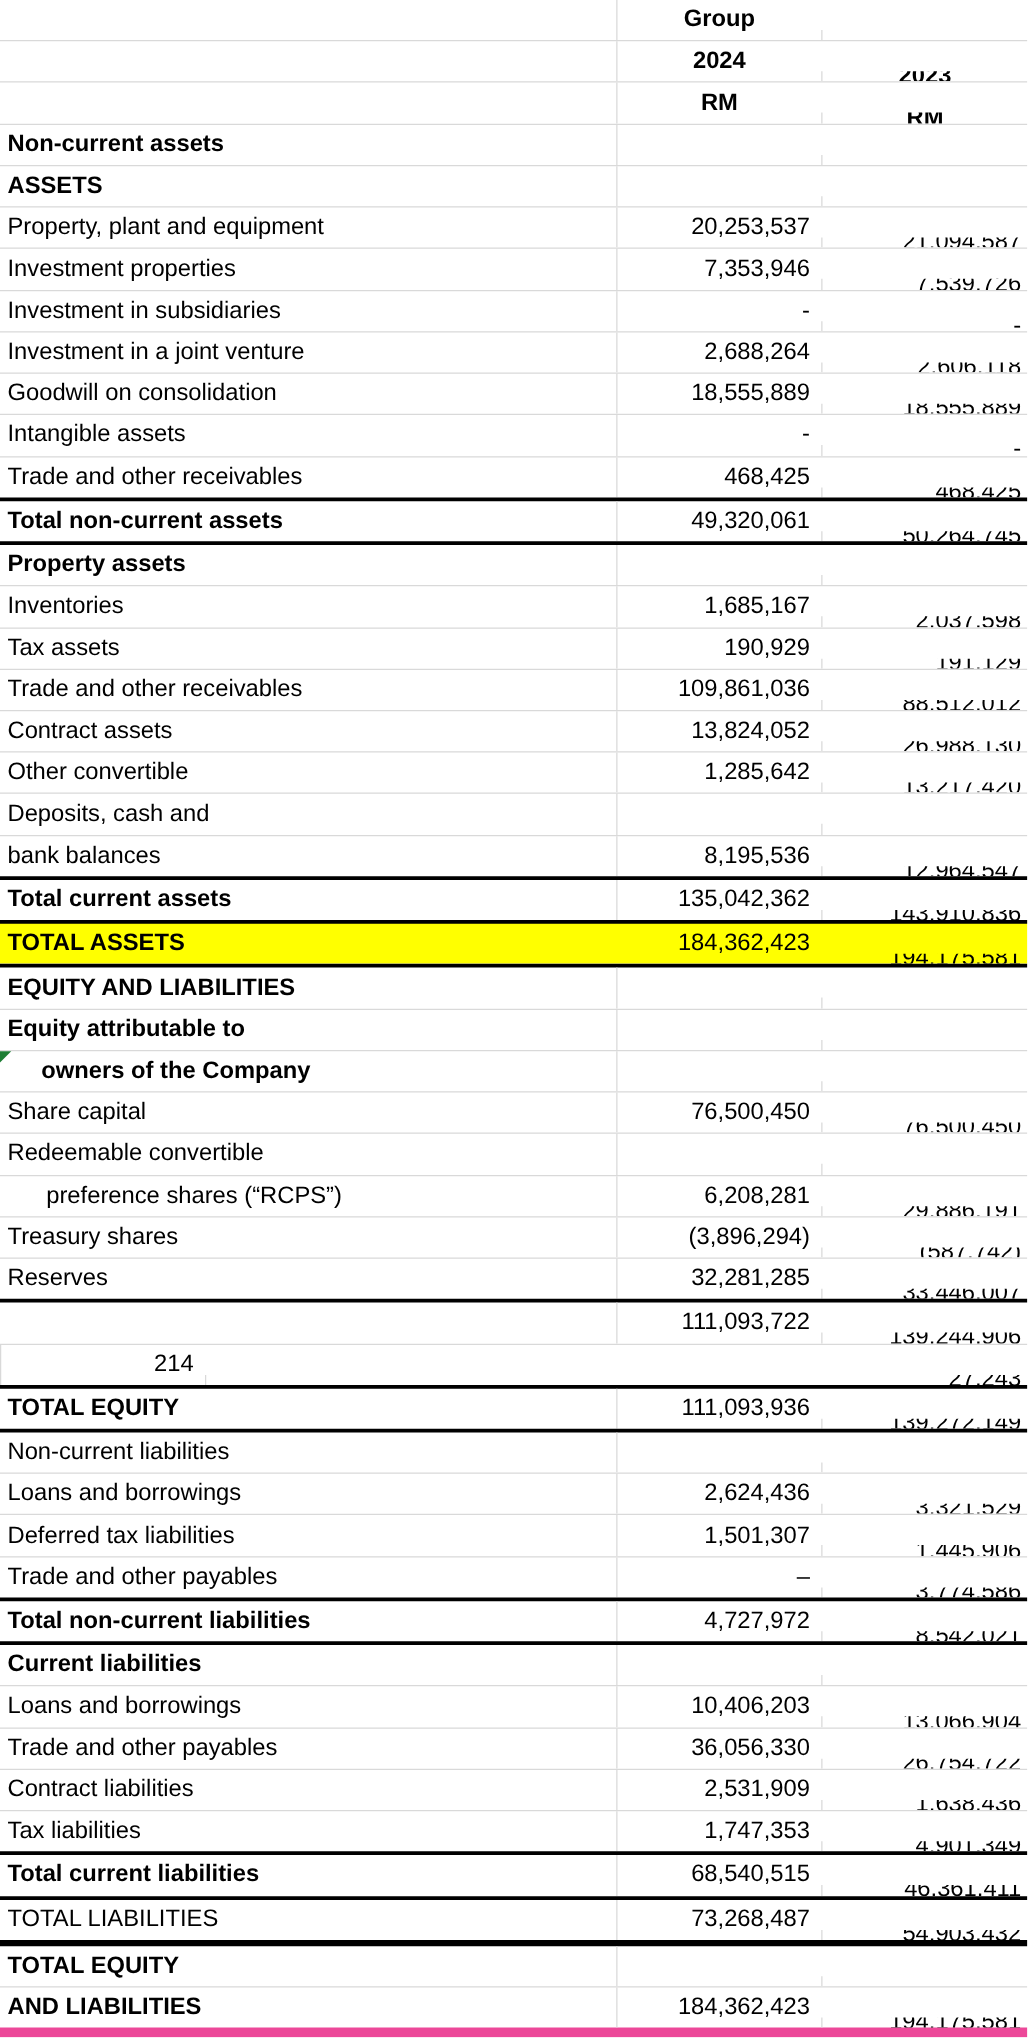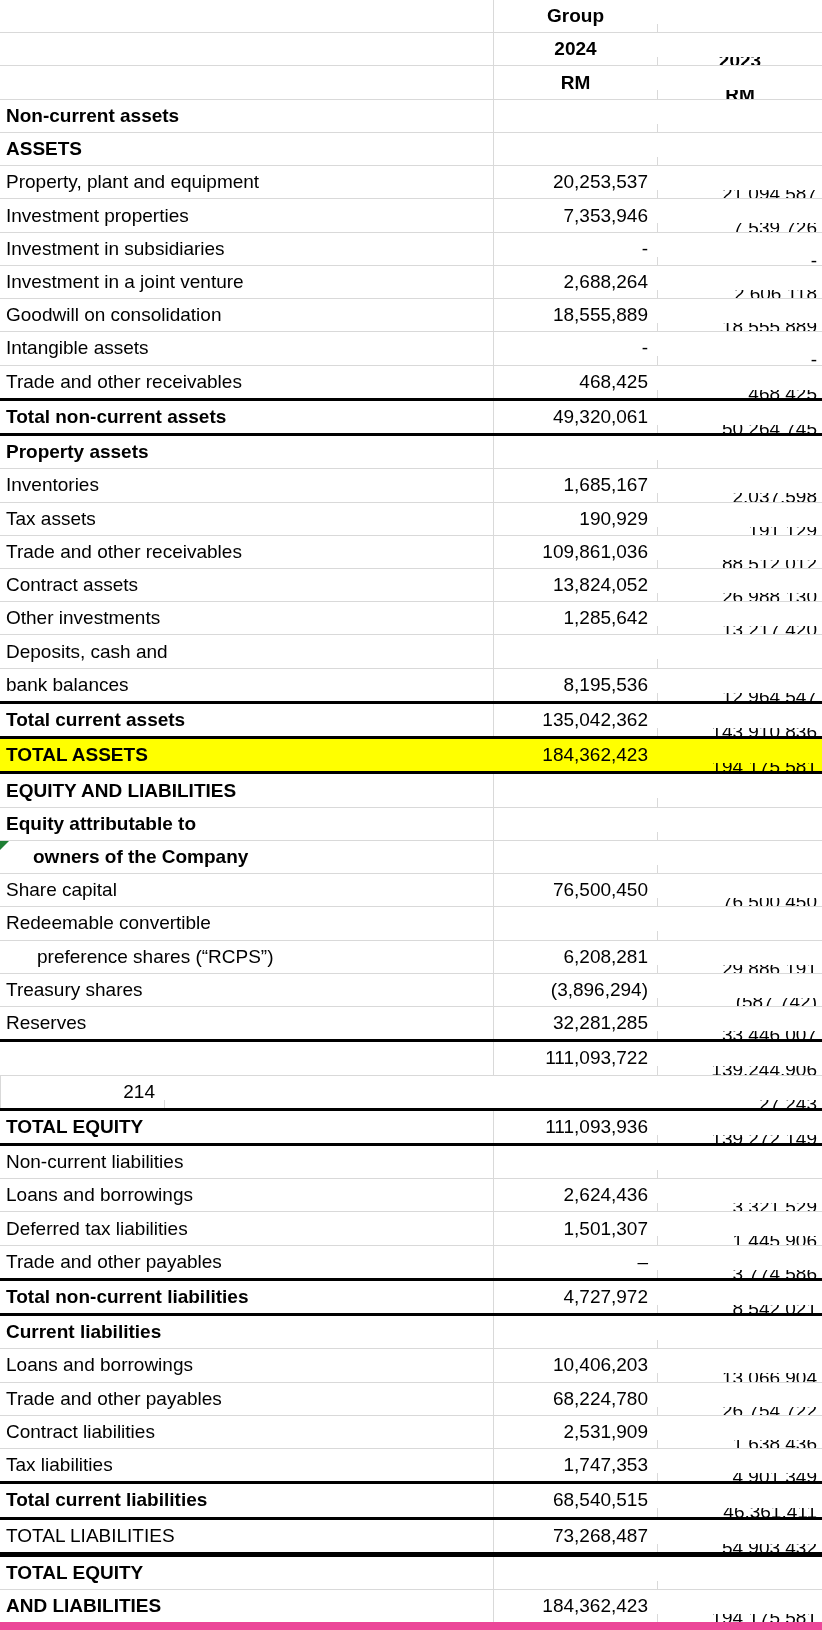--- a/index.html
+++ b/index.html
@@ -133,21 +133,21 @@
       <div class="cell c1">Trade and other receivables</div>
       <div class="cell c2">109,861,036</div>
       <div class="cell c3">88,512,012</div>
     </div>
     <div class="row bt-thin">
       <div class="cell c1">Contract assets</div>
       <div class="cell c2">13,824,052</div>
       <div class="cell c3">26,988,130</div>
     </div>
     <div class="row bt-thin">
-      <div class="cell c1">Other investments</div>
+      <div class="cell c1">Other convertible</div>
       <div class="cell c2">1,285,642</div>
       <div class="cell c3">13,217,420</div>
     </div>
     <div class="row bt-thin">
       <div class="cell c1">Deposits, cash and</div>
       <div class="cell c2"></div>
       <div class="cell c3"></div>
     </div>
     <div class="row bt-thin">
       <div class="cell c1">bank balances</div>
@@ -249,21 +249,21 @@
       <div class="cell c2"></div>
       <div class="cell c3"></div>
     </div>
     <div class="row bt-thin">
       <div class="cell c1">Loans and borrowings</div>
       <div class="cell c2">10,406,203</div>
       <div class="cell c3">13,066,904</div>
     </div>
     <div class="row bt-thin">
       <div class="cell c1">Trade and other payables</div>
-      <div class="cell c2">68,224,780</div>
+      <div class="cell c2">36,056,330</div>
       <div class="cell c3">26,754,722</div>
     </div>
     <div class="row bt-thin">
       <div class="cell c1">Contract liabilities</div>
       <div class="cell c2">2,531,909</div>
       <div class="cell c3">1,638,436</div>
     </div>
     <div class="row bt-thin">
       <div class="cell c1">Tax liabilities</div>
       <div class="cell c2">1,747,353</div>

